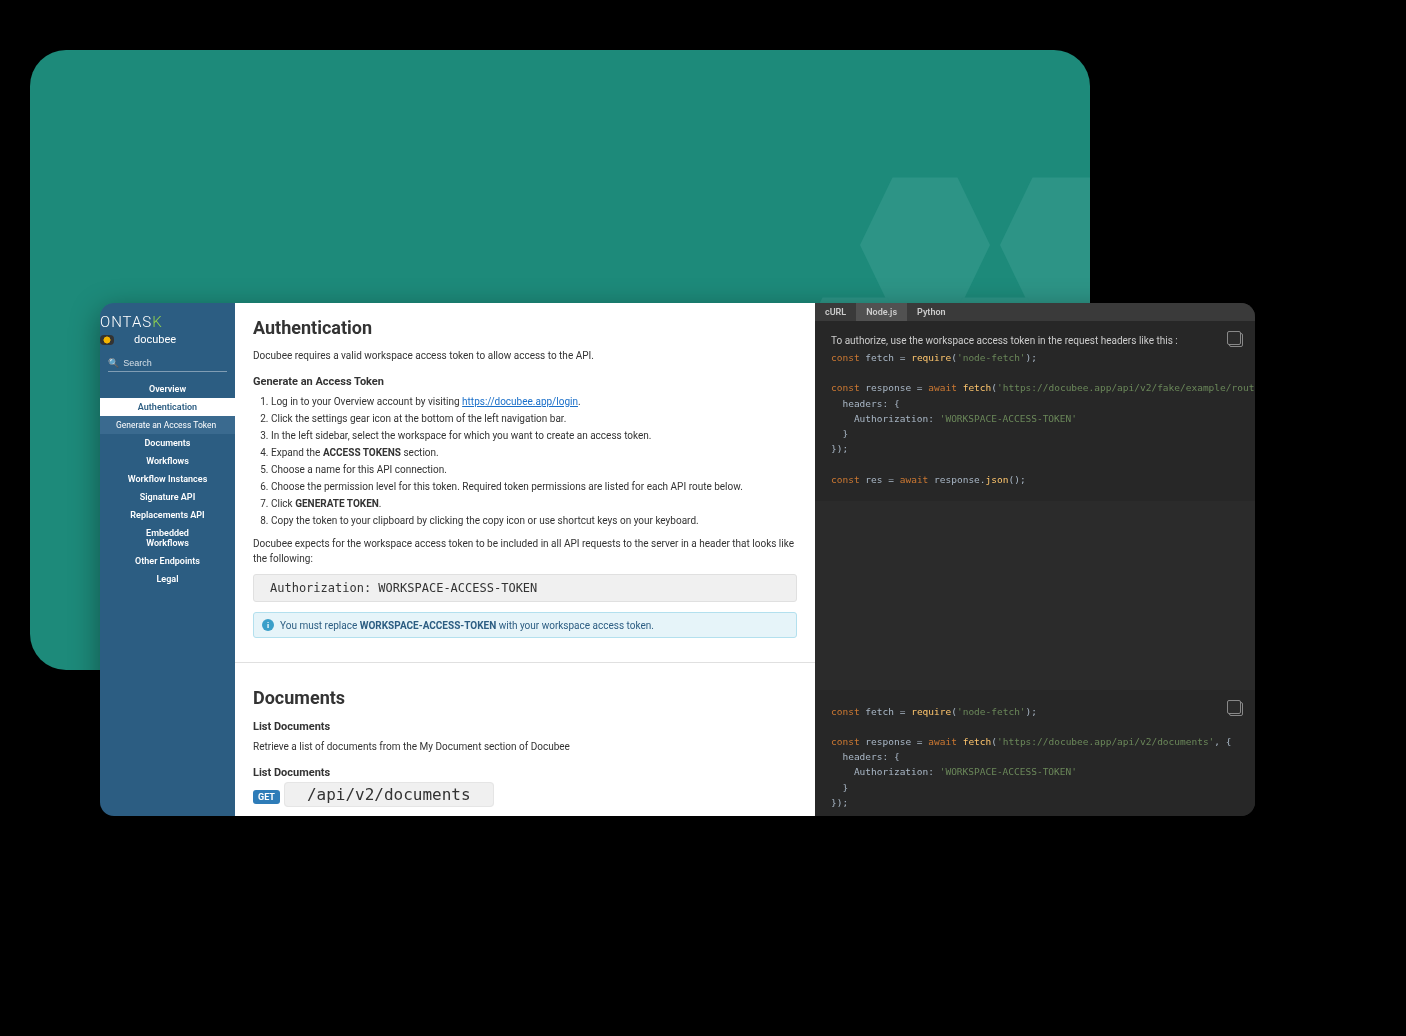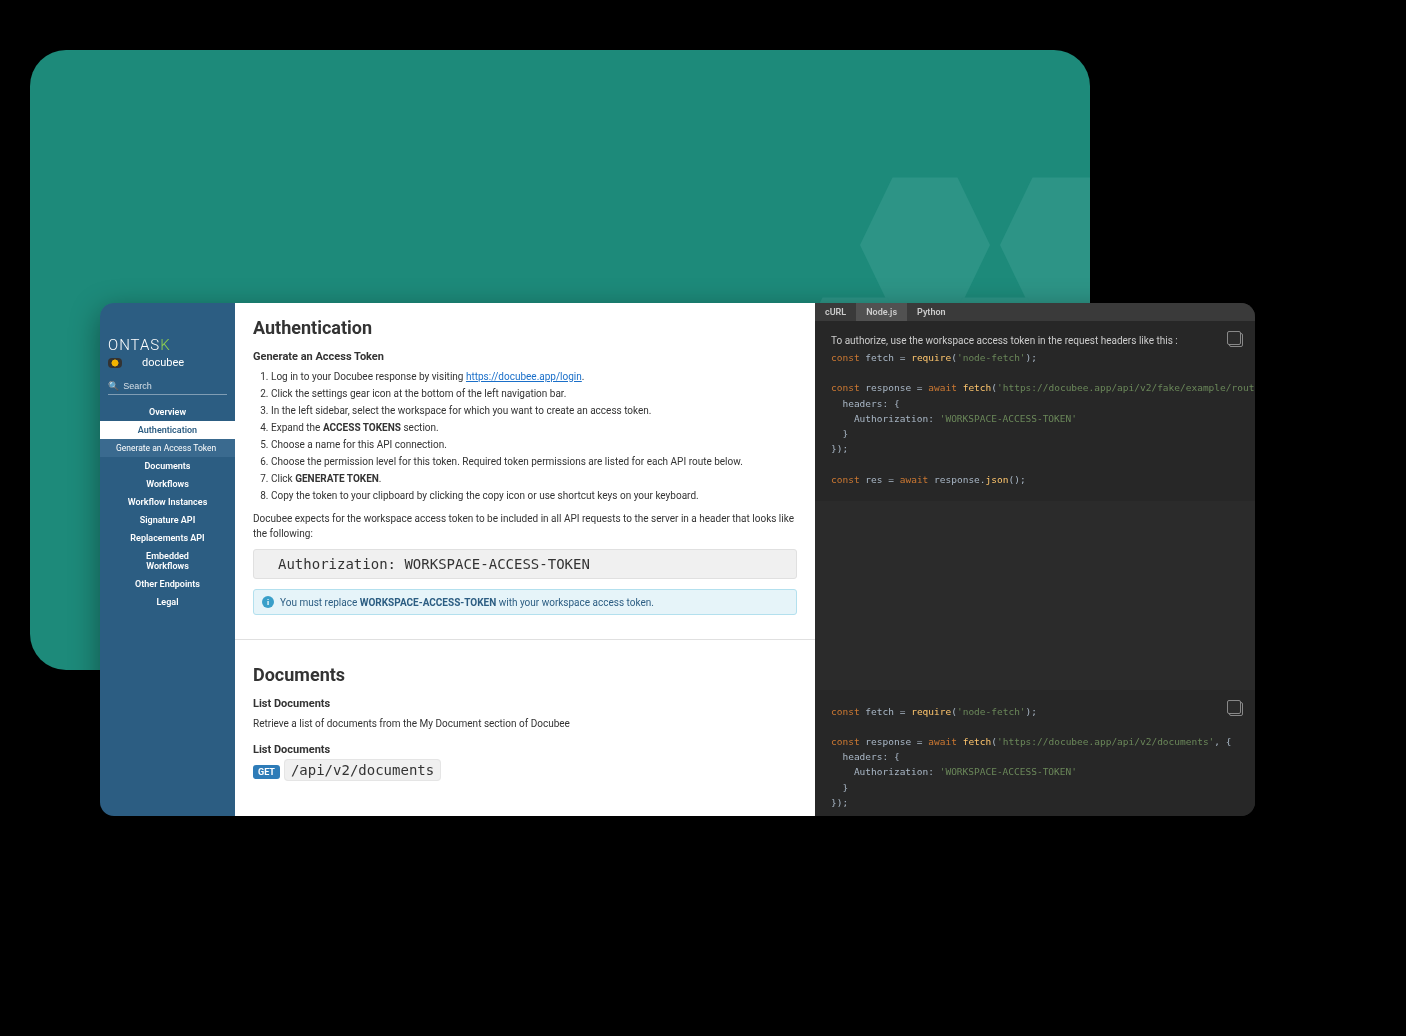--- a/index.html
+++ b/index.html
@@ -46,22 +46,21 @@
   
   .sidebar {
     width: 135px;
     background: #2c5d82;
     color: #fff;
     display: flex;
     flex-direction: column;
     font-size: 9px;
   }
   .logo-box {
-    padding: 10px 8px 8px 8px;
-    margin-top: 23px;
+    padding: 10px 8px 8px 0;
   }
   .logo-ontask {
     font-size: 15px;
     font-weight: 300;
     letter-spacing: 1px;
     color: #fff;
   }
   .logo-ontask .k { color: #8fd14f; }
   .logo-docubee {
     font-size: 11px;
@@ -133,23 +132,23 @@
     margin: 12px 0 6px 0;
   }
   .main p { margin-bottom: 8px; line-height: 1.5; }
   .main ol { padding-left: 18px; margin-bottom: 8px; }
   .main ol li { margin-bottom: 2px; line-height: 1.5; }
   .main a { color: #1a6fc9; text-decoration: underline; }
   .code-inline {
     background: #f0f0f0;
     border: 1px solid #e0e0e0;
     border-radius: 3px;
-    padding: 6px 24px;
+    padding: 6px 16px;
     font-family: ui-monospace, Menlo, Monaco, monospace;
-    font-size: 14px;
+    font-size: 12px;
     display: block;
     margin: 6px 0;
   }
   .info-box {
     background: #e6f4f9;
     border: 1px solid #b3e0ee;
     border-radius: 3px;
     padding: 6px 8px;
     margin-top: 10px;
     display: flex;
@@ -175,24 +174,24 @@
     color: #fff;
     font-size: 9px;
     font-weight: 700;
     padding: 2px 5px;
     border-radius: 3px;
     margin-right: 4px;
   }
   .method-path {
     background: #f0f0f0;
     border: 1px solid #e5e5e5;
-    padding: 2px 6px;
+    padding: 2px 22px;
     border-radius: 4px;
     font-family: ui-monospace, Menlo, Monaco, monospace;
-    font-size: 14px;
+    font-size: 16px;
   }
   
   .code-panel {
     width: 440px;
     background: #2b2b2b;
     color: #ccc;
     display: flex;
     flex-direction: column;
     font-size: 10px;
   }
@@ -288,24 +287,25 @@
       <div class="nav-item">Signature API</div>
       <div class="nav-item">Replacements API</div>
       <div class="nav-item">Embedded Workflows</div>
       <div class="nav-item">Other Endpoints</div>
       <div class="nav-item">Legal</div>
     </div>
   </div>
 
   <div class="main">
     <h1>Authentication</h1>
+    <p>Docubee requires a valid workspace access token to allow access to the API.</p>
 
     <h2>Generate an Access Token</h2>
     <ol>
-      <li><span>Log in to your Docubee response by visiting </span><a href="#">https://docubee.app/login</a><span>.</span></li>
+      <li><span>Log in to your Overview account by visiting </span><a href="#">https://docubee.app/login</a><span>.</span></li>
       <li>Click the settings gear icon at the bottom of the left navigation bar.</li>
       <li>In the left sidebar, select the workspace for which you want to create an access token.</li>
       <li><span>Expand the </span><strong>ACCESS TOKENS</strong><span> section.</span></li>
       <li>Choose a name for this API connection.</li>
       <li>Choose the permission level for this token. Required token permissions are listed for each API route below.</li>
       <li><span>Click </span><strong>GENERATE TOKEN</strong><span>.</span></li>
       <li>Copy the token to your clipboard by clicking the copy icon or use shortcut keys on your keyboard.</li>
     </ol>
 
     <p>Docubee expects for the workspace access token to be included in all API requests to the server in a header that looks like the following:</p>

